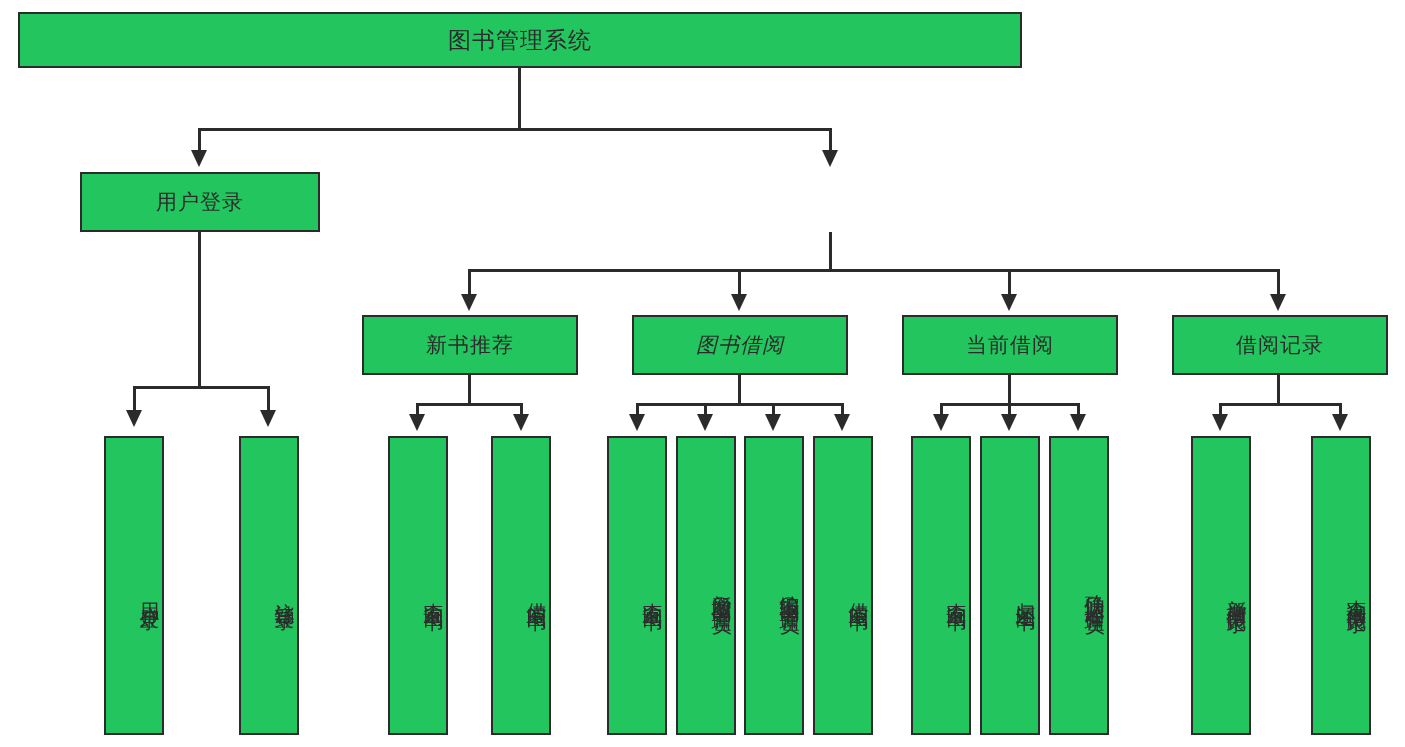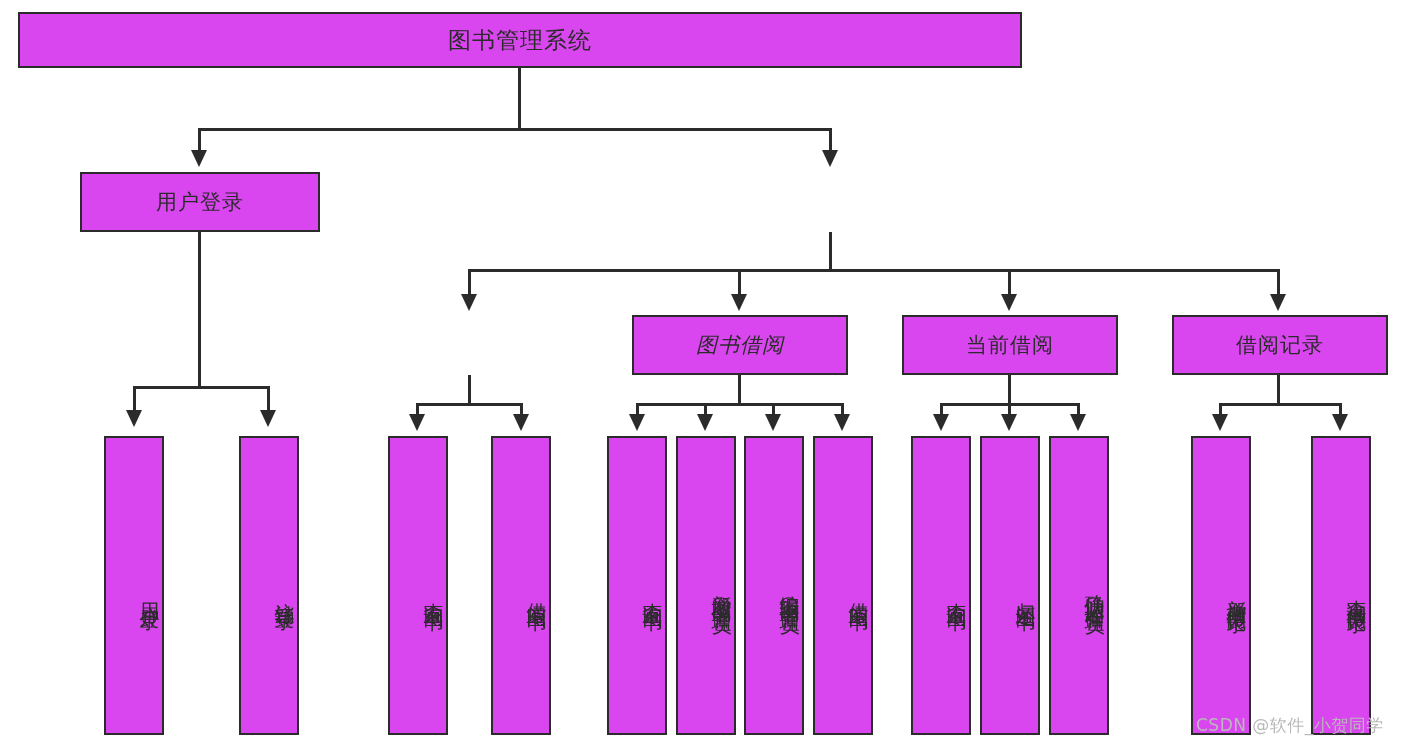--- a/index.html
+++ b/index.html
@@ -12,21 +12,21 @@
     position:relative;
     width:1405px;
     height:747px;
     background:#ffffff;
     overflow:hidden;
   }
   
   .node{
     position:absolute;
     box-sizing:border-box;
-    background:#d946ef;
+    background:#22c55e;
     border:2px solid #2b2b2b;
     display:flex;
     align-items:center;
     justify-content:center;
     color:#2b2b2b;
     letter-spacing:1px;
   }
   .node.root{
     font-size:23px;
   }
@@ -118,20 +118,23 @@
 
   <div class="edge v" style="left:468px;top:269px;width:3px;height:29px;"></div>
   <div class="arrow" style="left:461px;top:294px;"></div>
   <div class="edge v" style="left:738px;top:269px;width:3px;height:29px;"></div>
   <div class="arrow" style="left:731px;top:294px;"></div>
   <div class="edge v" style="left:1008px;top:269px;width:3px;height:29px;"></div>
   <div class="arrow" style="left:1001px;top:294px;"></div>
   <div class="edge v" style="left:1277px;top:269px;width:3px;height:29px;"></div>
   <div class="arrow" style="left:1270px;top:294px;"></div>
 
+  <div class="node lvl3" style="left:362px;top:315px;width:216px;height:60px;">
+    <span class="txt">新书推荐</span>
+  </div>
   <div class="node lvl3" style="left:632px;top:315px;width:216px;height:60px;font-style:italic;">
     <span class="txt">图书借阅</span>
   </div>
   <div class="node lvl3" style="left:902px;top:315px;width:216px;height:60px;">
     <span class="txt">当前借阅</span>
   </div>
   <div class="node lvl3" style="left:1172px;top:315px;width:216px;height:60px;">
     <span class="txt">借阅记录</span>
   </div>
 
@@ -199,15 +202,14 @@
   <div class="edge v" style="left:1339px;top:403px;width:3px;height:14px;"></div>
   <div class="arrow" style="left:1332px;top:414px;"></div>
 
   <div class="node leaf" style="left:1191px;top:436px;width:60px;height:299px;">
     <span class="txt">新增借阅记录</span>
   </div>
   <div class="node leaf" style="left:1311px;top:436px;width:60px;height:299px;">
     <span class="txt">查询借阅记录</span>
   </div>
 
-  <div id="watermark" style="left:1196px;top:714px;">CSDN @软件_小贺同学</div>
 
 </div>
 
 </body></html>

